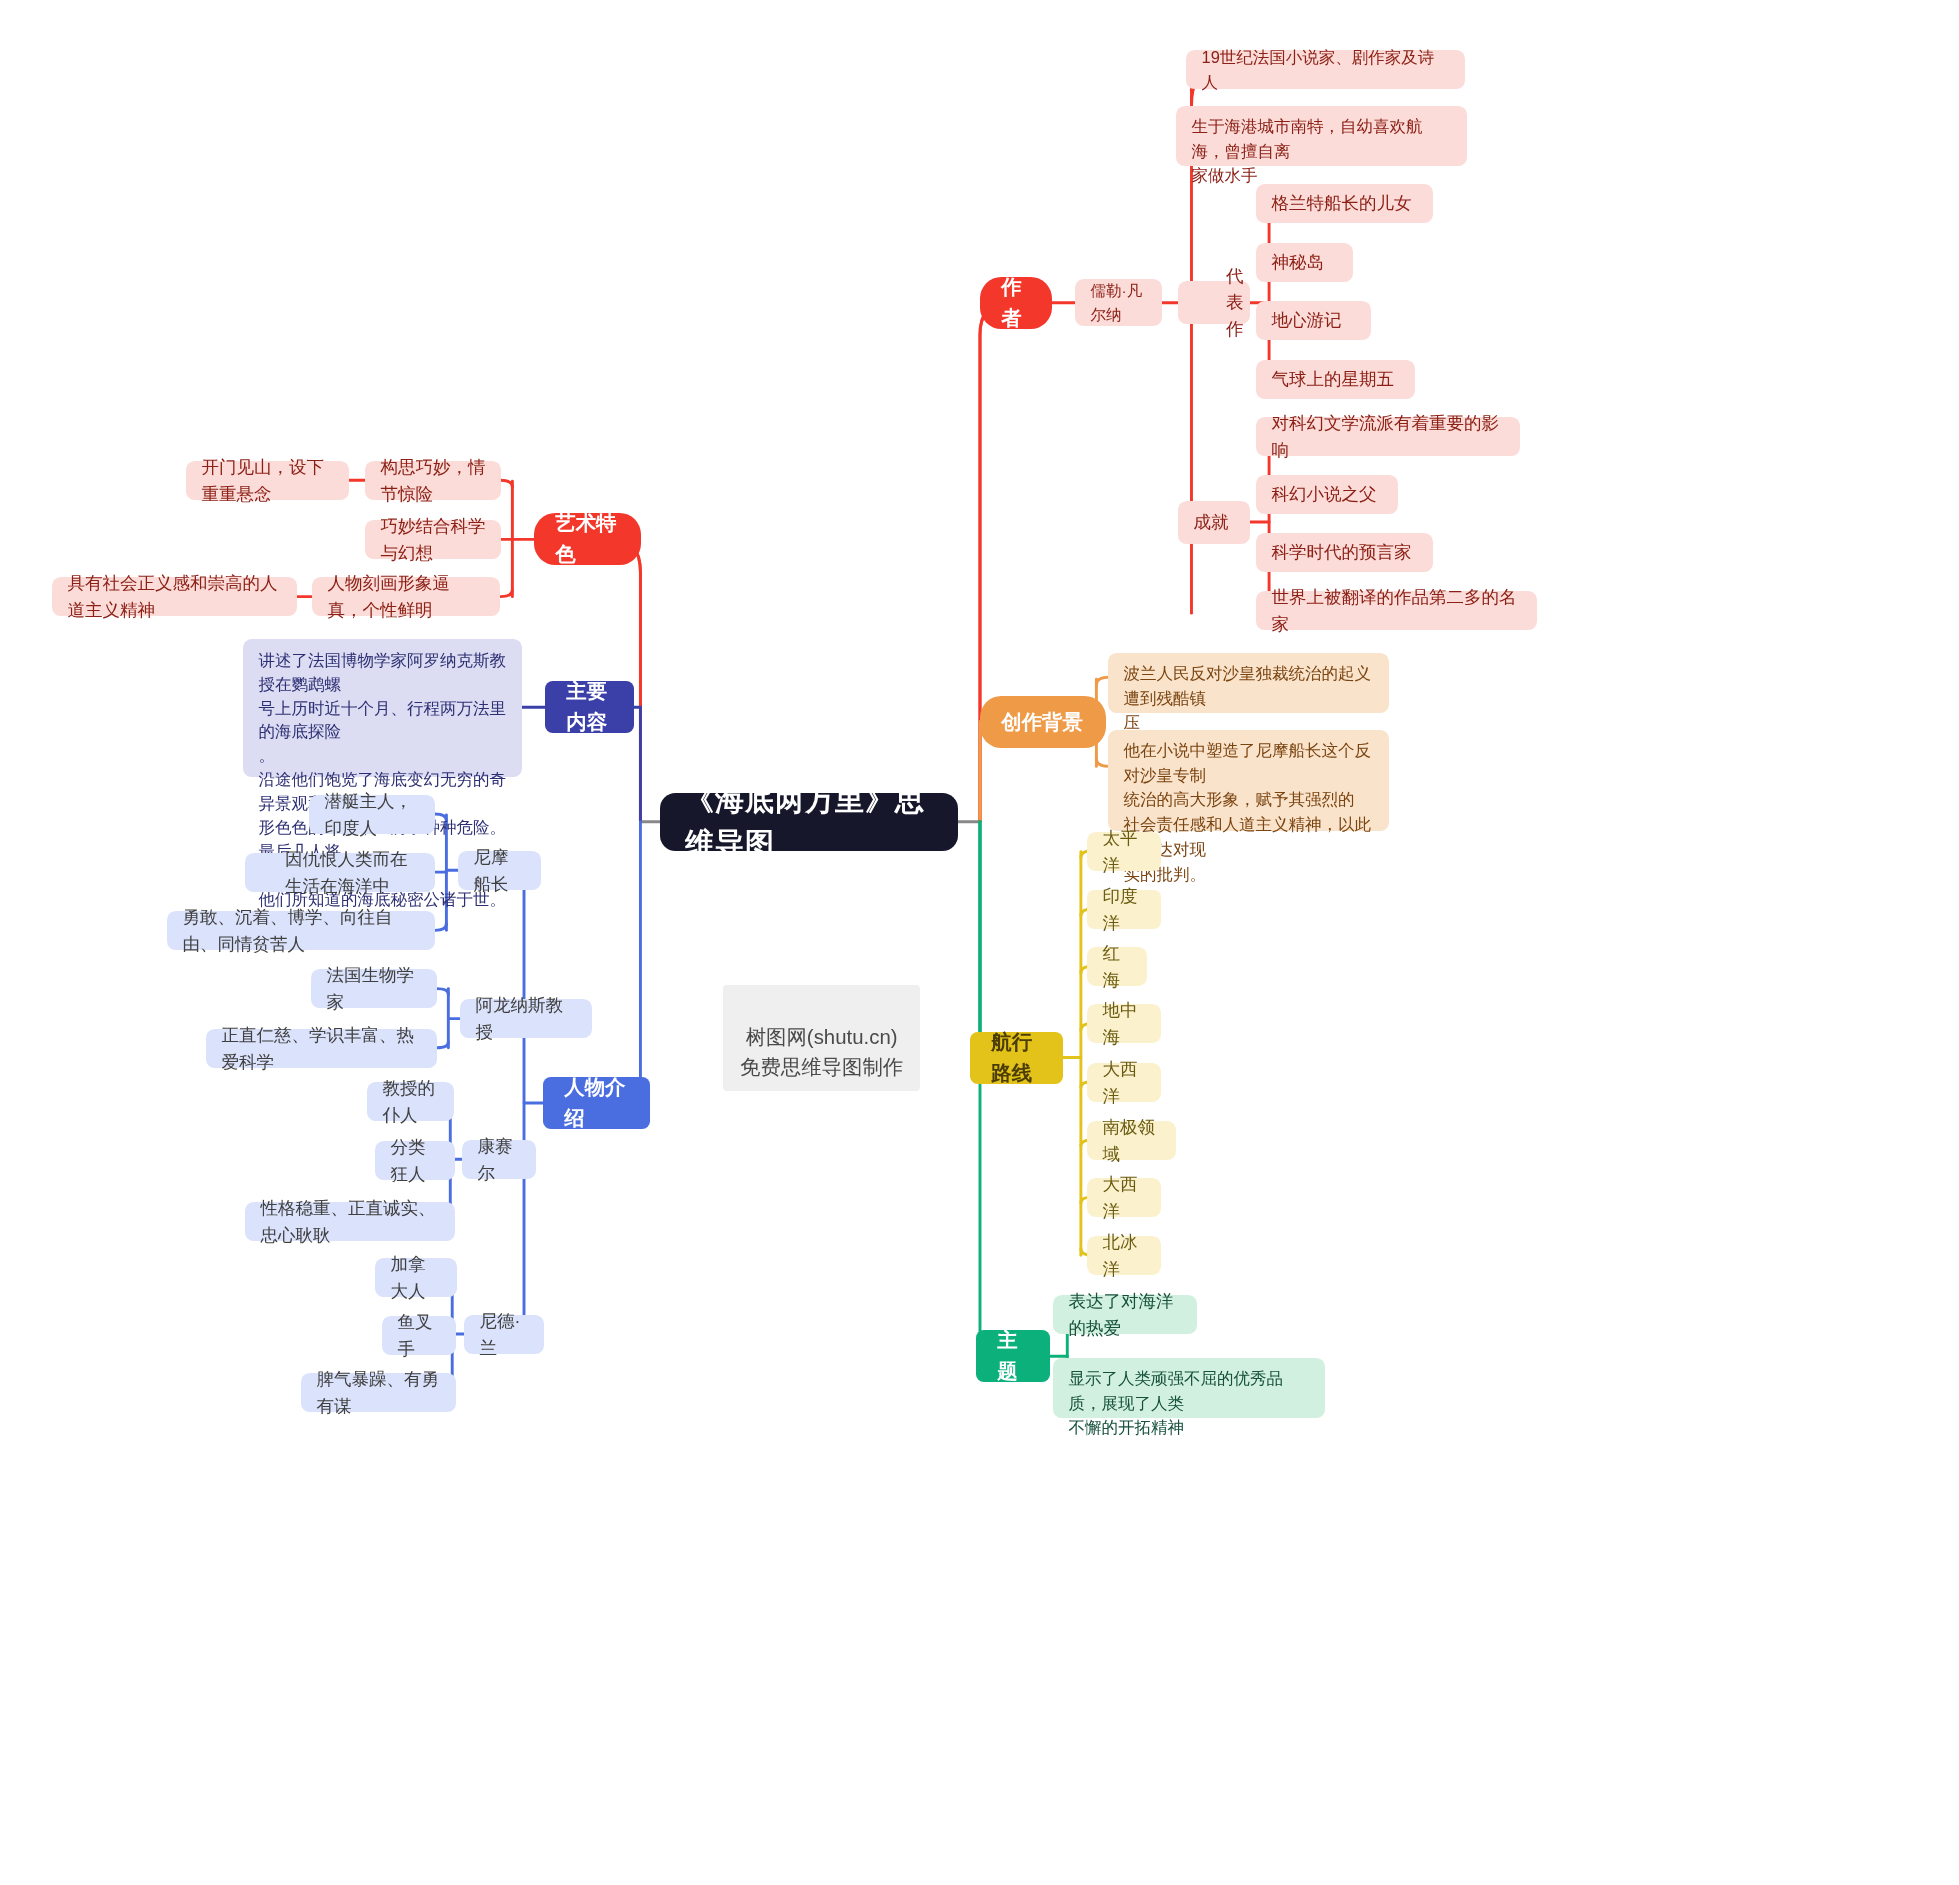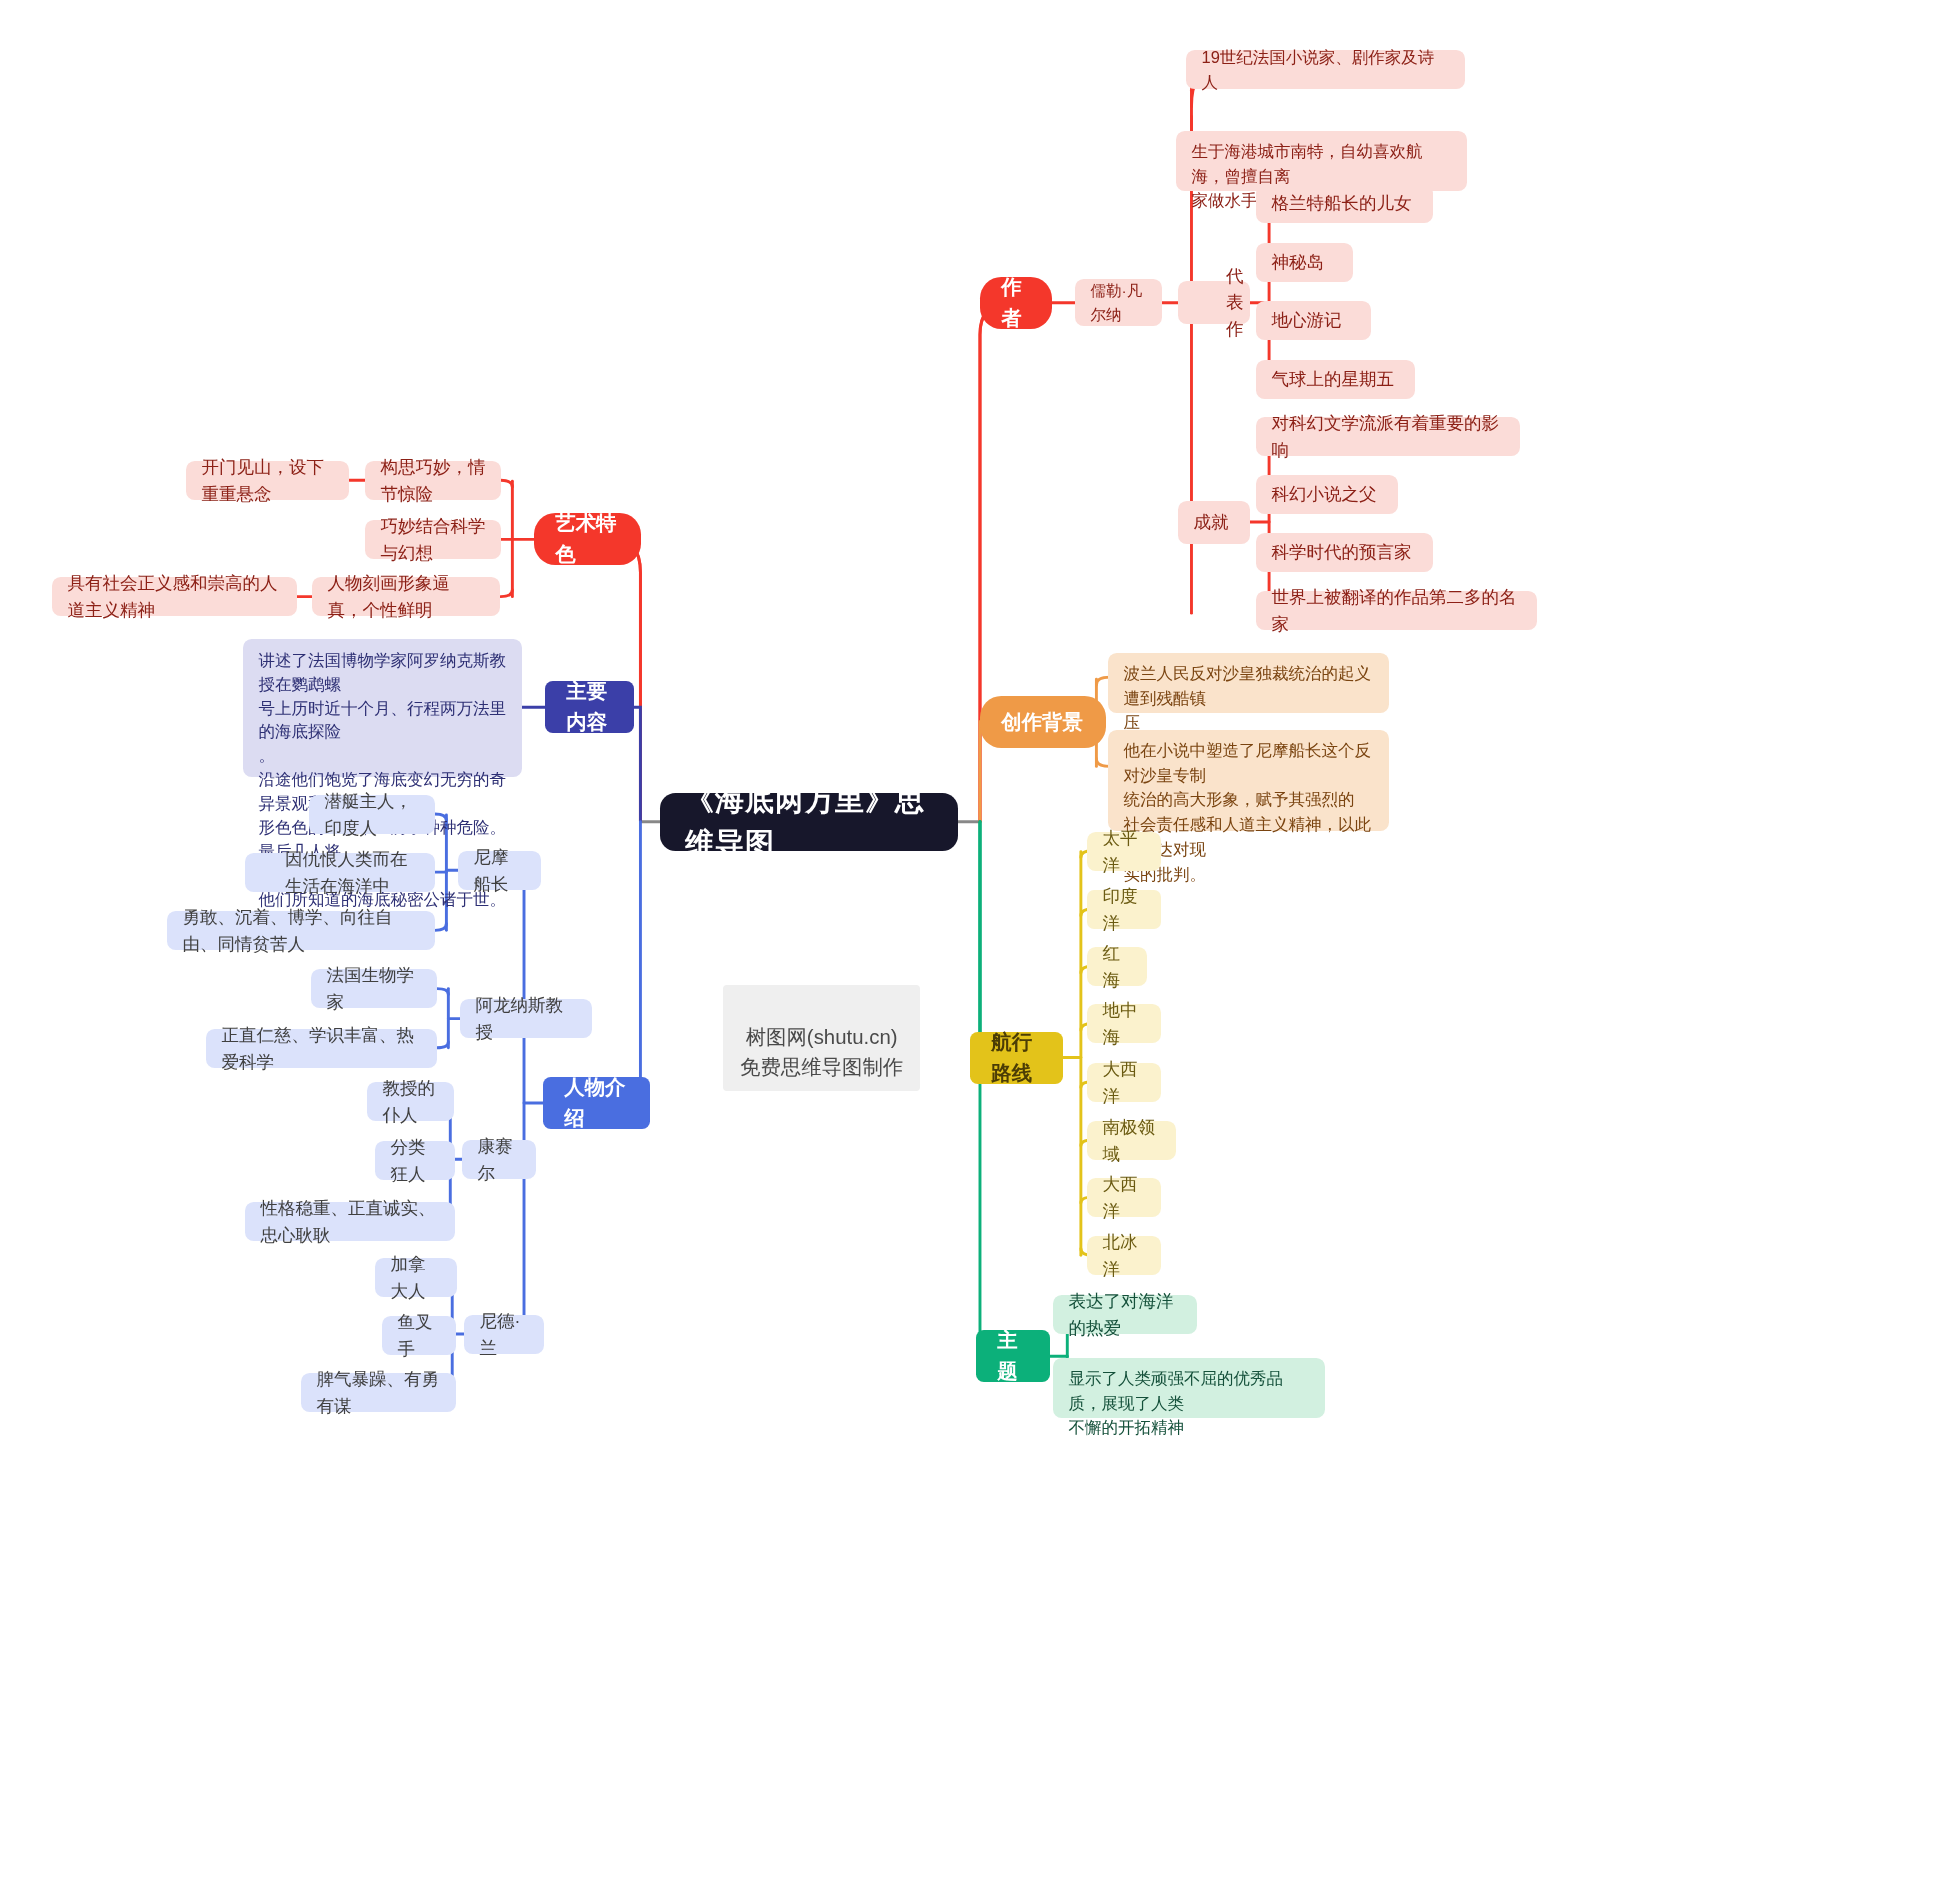--- a/index.html
+++ b/index.html
@@ -222,21 +222,21 @@
   </div>
 
   <div class="node chip red" style="left:1075px;top:279px;width:87px;height:47px;justify-content:center;font-size:15.5px;">
     <span>儒勒·凡尔纳</span>
   </div>
 
   <div class="node chip red" style="left:1186px;top:50px;width:279px;height:39px;font-size:16.5px;">
     <span>19世纪法国小说家、剧作家及诗人</span>
   </div>
 
-  <div class="node chip red multi" style="left:1176px;top:131px;width:291px;height:60px;font-size:16.5px;padding-top:7.8px;">
+  <div class="node chip red multi" style="left:1176px;top:106px;width:291px;height:60px;font-size:16.5px;padding-top:7.8px;">
     <span>生于海港城市南特，自幼喜欢航海，曾擅自离
 家做水手</span>
   </div>
 
   <div class="node chip red" style="left:1178px;top:281px;width:72px;height:43px;justify-content:center;padding-left:48px;">
     <span>代表作</span>
   </div>
 
   <div class="node chip red" style="left:1256px;top:184px;width:177px;height:39px;">
     <span>格兰特船长的儿女</span>

